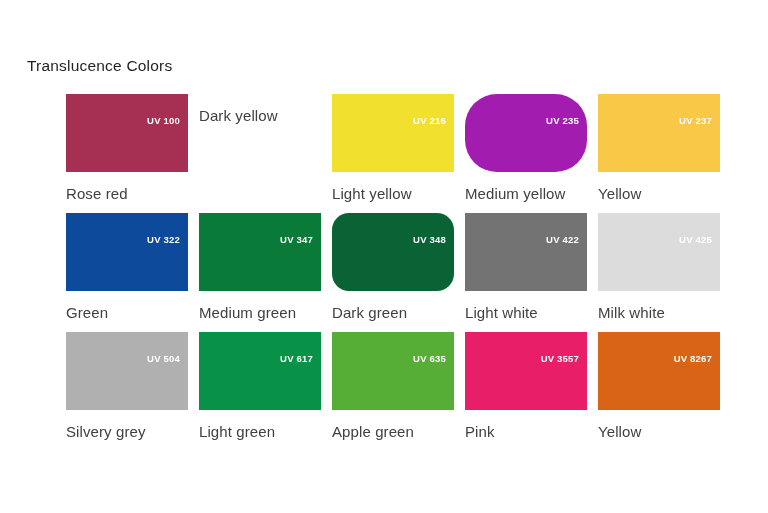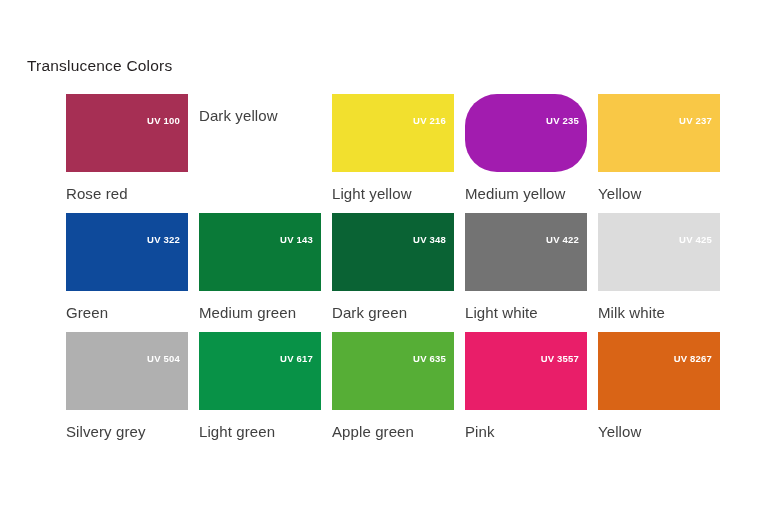--- a/index.html
+++ b/index.html
@@ -103,26 +103,26 @@
         <div class="swatch-caption">Yellow</div>
       </div>
       <div class="swatch-cell">
         <div class="swatch-chip" style="background: rgb(14, 74, 155);">
           <div class="swatch-code">UV 322</div>
         </div>
         <div class="swatch-caption">Green</div>
       </div>
       <div class="swatch-cell">
         <div class="swatch-chip" style="background: rgb(10, 122, 56);">
-          <div class="swatch-code">UV 143</div>
+          <div class="swatch-code">UV 347</div>
         </div>
         <div class="swatch-caption">Medium green</div>
       </div>
       <div class="swatch-cell">
-        <div class="swatch-chip" style="background: rgb(10, 99, 52);">
+        <div class="swatch-chip" style="background: rgb(10, 99, 52); border-radius: 17px;">
           <div class="swatch-code">UV 348</div>
         </div>
         <div class="swatch-caption">Dark green</div>
       </div>
       <div class="swatch-cell">
         <div class="swatch-chip" style="background: #737373; padding-left: 20px;">
           <div class="swatch-code">UV 422</div>
         </div>
         <div class="swatch-caption">Light white</div>
       </div>

